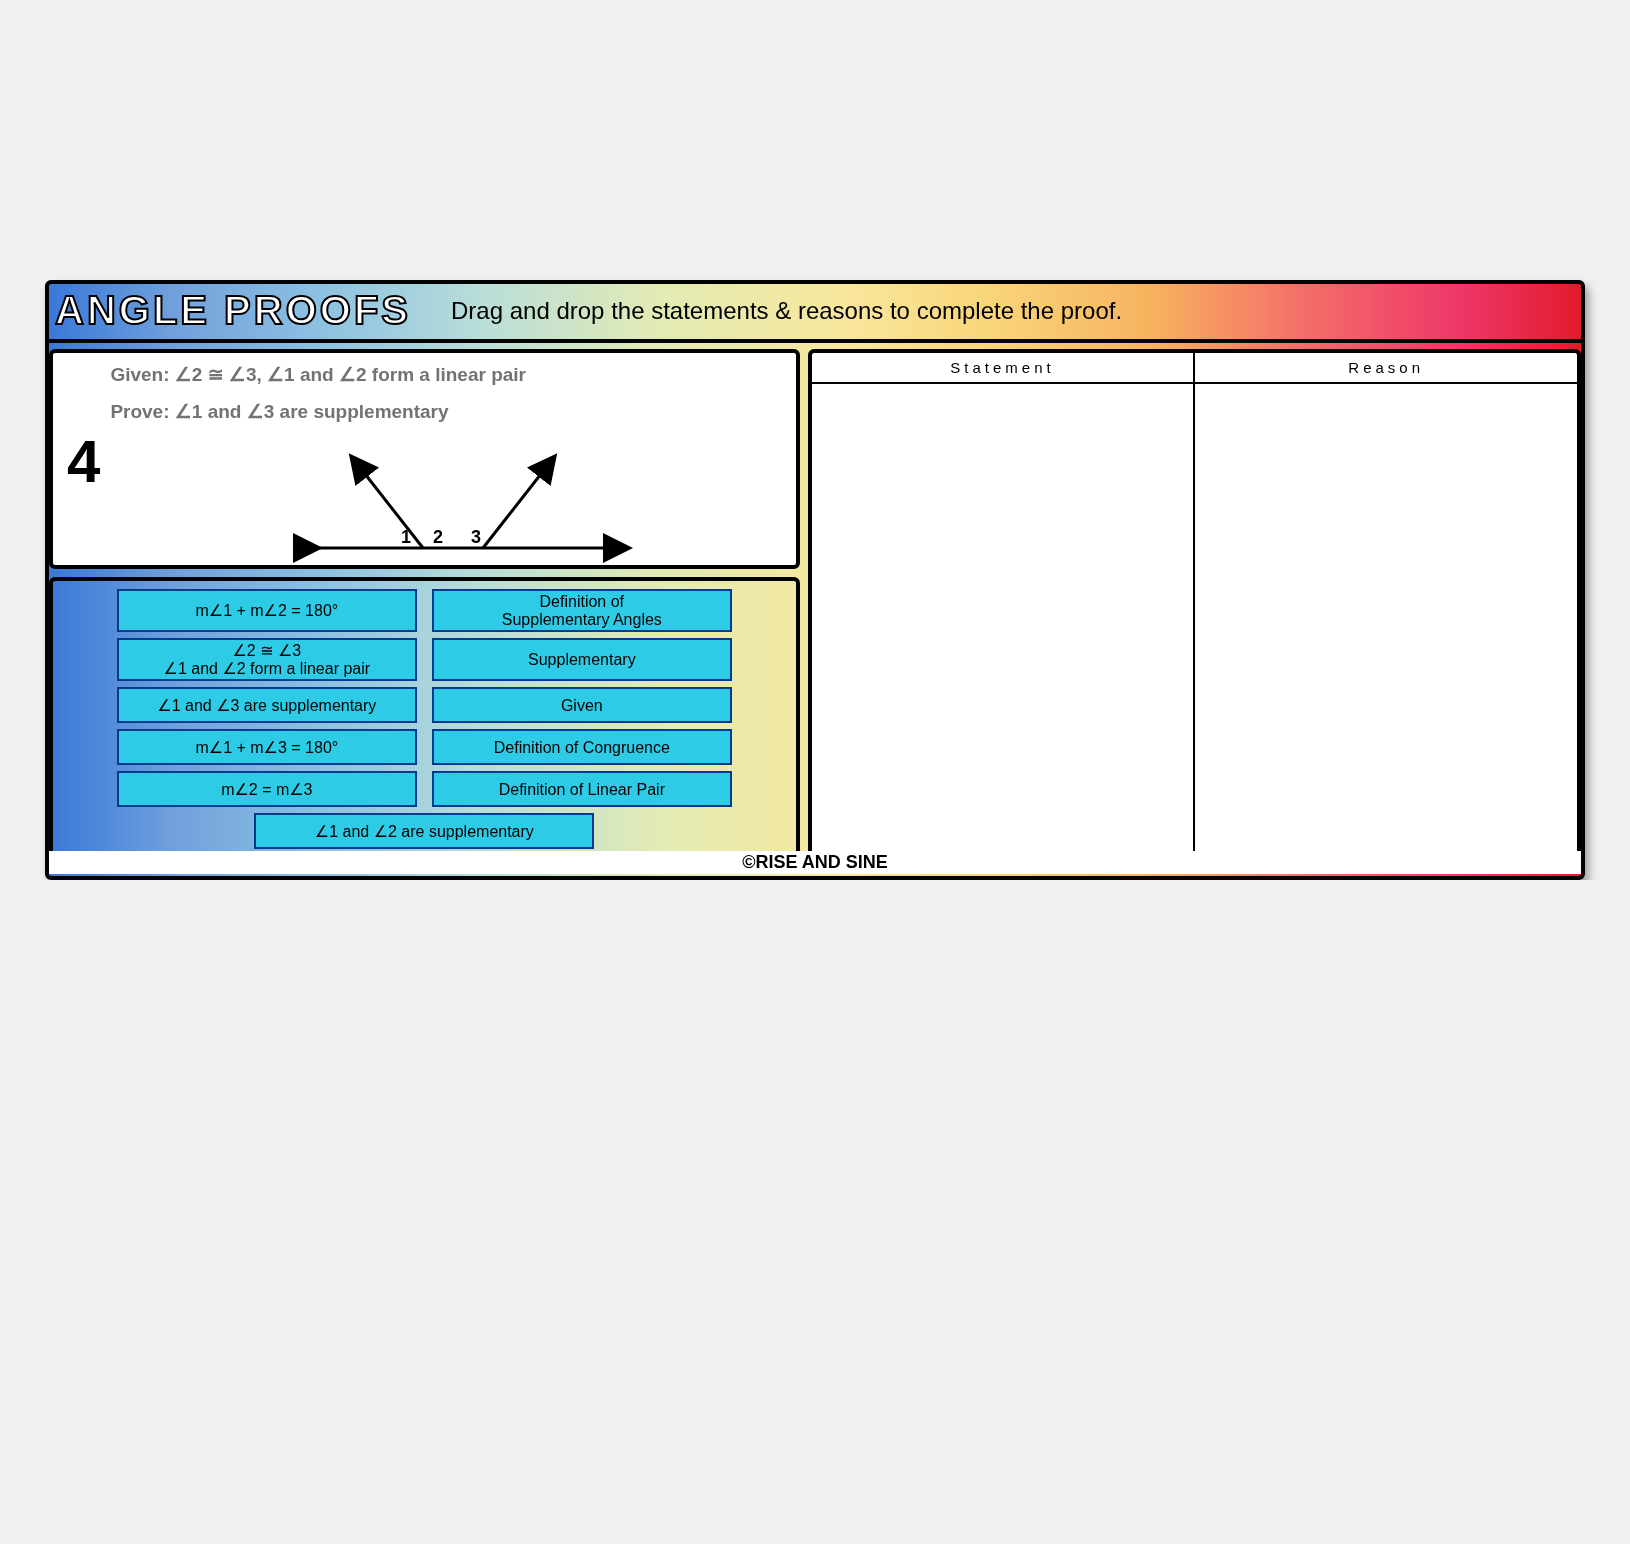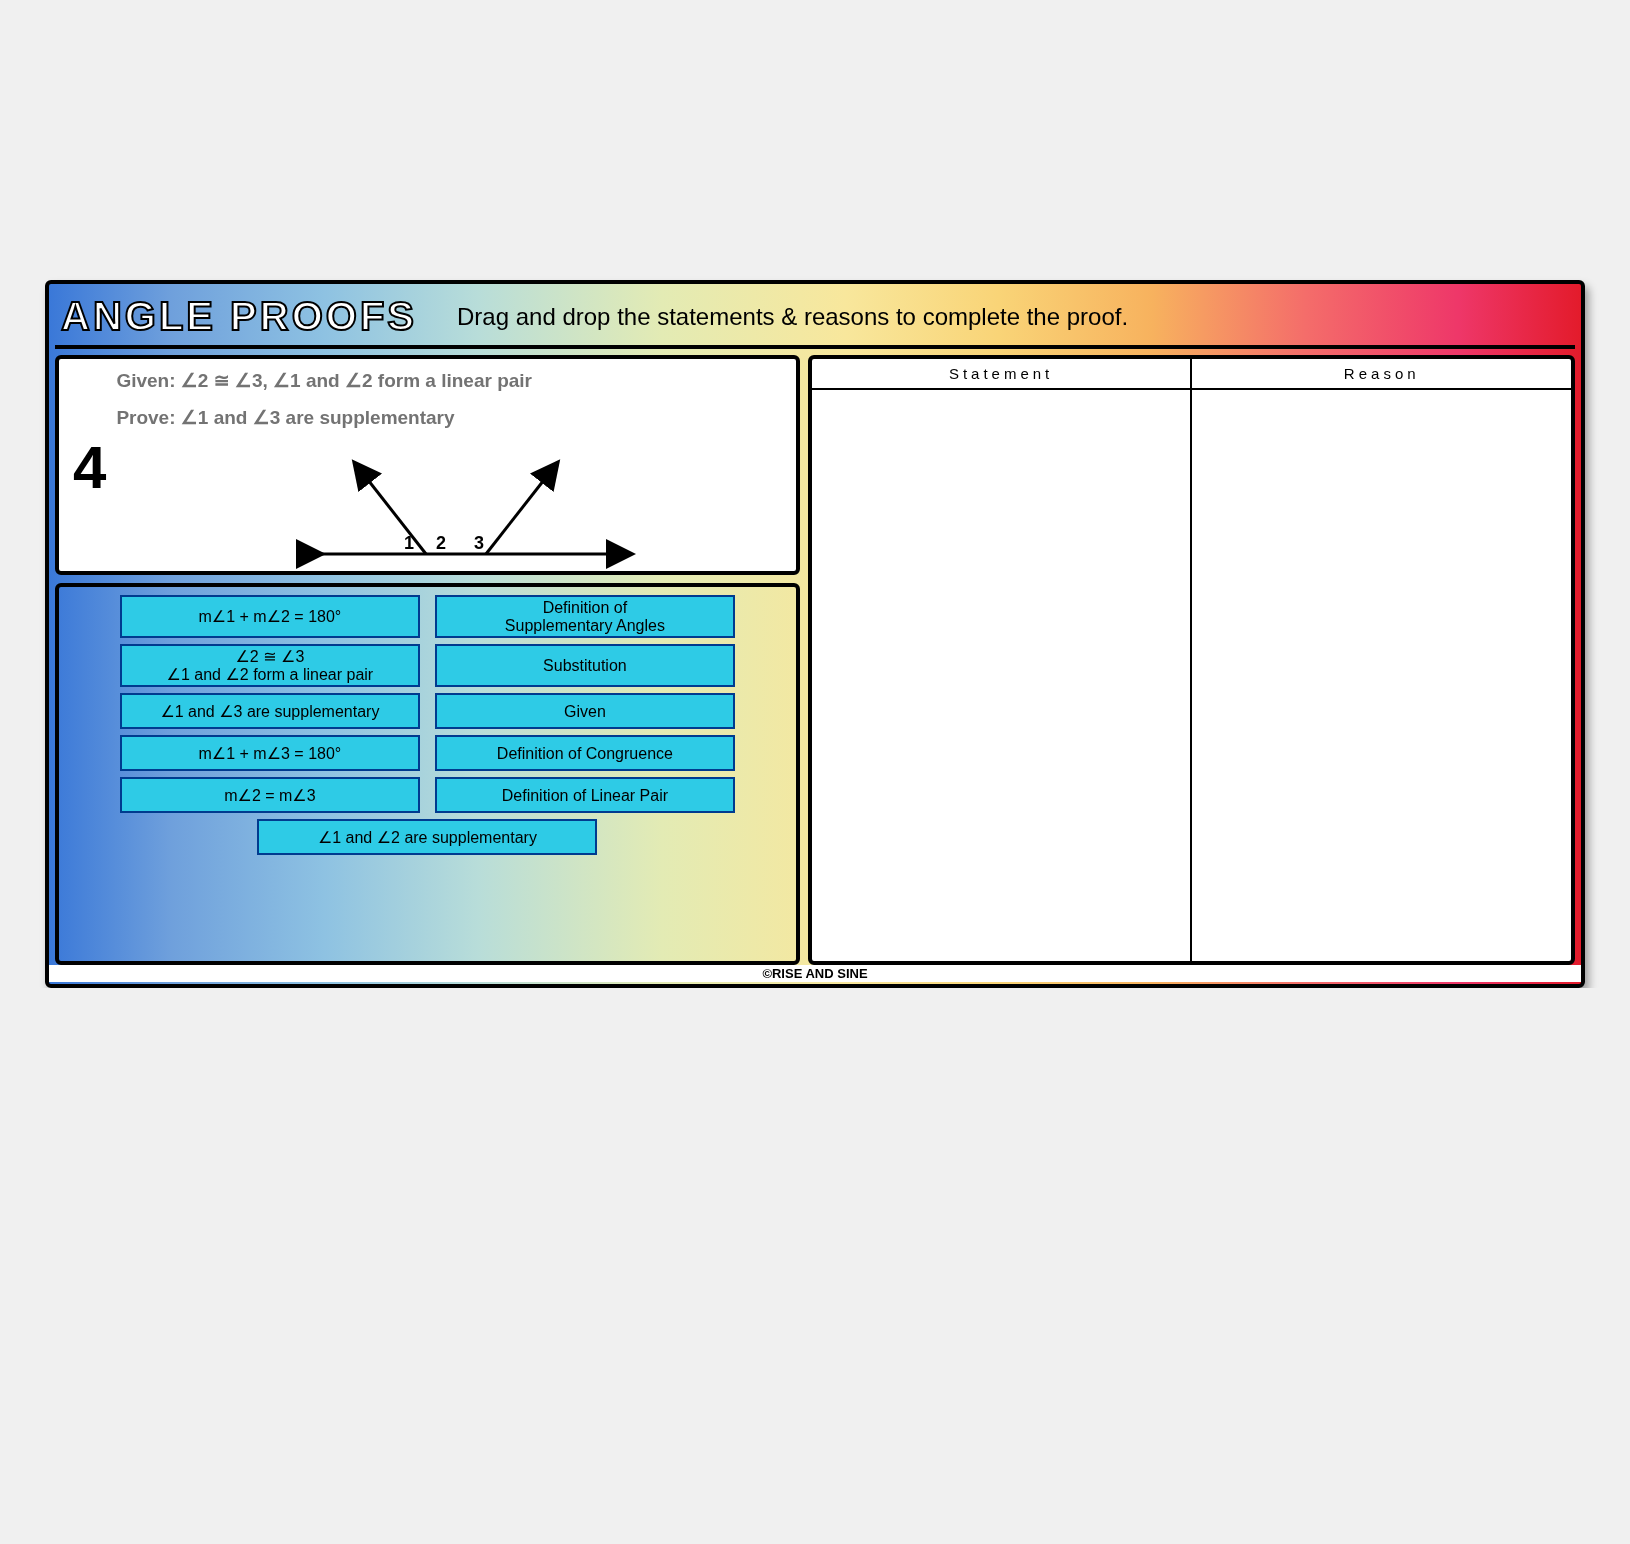--- a/index.html
+++ b/index.html
@@ -5,30 +5,29 @@
   * { box-sizing: border-box; margin: 0; padding: 0; }
   body {
     background: #f0f0f0;
     font-family: "Comic Sans MS", "Marker Felt", cursive, sans-serif;
     display: flex;
     justify-content: center;
     padding-top: 280px;
   }
   .card {
     width: 1540px;
-    height: 708px;
+    height: 600px;
     background: linear-gradient(90deg,
       #3a78d8 0%, #6fa0dc 8%, #8ec2e2 18%, #b8ddd9 28%,
       #e3ebb4 40%, #f8e79c 52%, #f9d477 62%, #f7b25e 72%,
       #f46d6a 82%, #ee3769 92%, #e31b2b 100%);
     border: 4px solid #000;
     border-radius: 6px;
     box-shadow: 4px 6px 8px rgba(0,0,0,.35);
     position: relative;
-    padding: 6px;
   }
   .header {
     display: flex;
     align-items: center;
     gap: 40px;
     padding: 4px 10px 6px 6px;
     border-bottom: 4px solid #000;
     margin-bottom: 6px;
   }
   .title {
@@ -136,21 +135,21 @@
     padding: 6px 0;
     border-bottom: 2px solid #000;
   }
   .drop-area { flex: 1; }
   .footer {
     position: absolute;
     bottom: 2px;
     left: 0; right: 0;
     text-align: center;
     font-family: Arial, Helvetica, sans-serif;
-    font-size: 13px;
+    font-size: 18px;
     font-weight: 700;
     background: #fff;
     padding: 1px 0;
   }
 </style>
 </head>
 <body>
 
 <div class="card">
 
@@ -183,21 +182,21 @@
         </div>
       </div>
 
       <div class="tiles">
         <div class="tile-row">
           <div class="tile col">m∠1 + m∠2 = 180°</div>
           <div class="tile col">Definition of<br>Supplementary Angles</div>
         </div>
         <div class="tile-row">
           <div class="tile col">∠2 ≅ ∠3<br>∠1 and ∠2 form a linear pair</div>
-          <div class="tile col">Substitution</div>
+          <div class="tile col">Supplementary</div>
         </div>
         <div class="tile-row">
           <div class="tile col">∠1 and ∠3 are supplementary</div>
           <div class="tile col">Given</div>
         </div>
         <div class="tile-row">
           <div class="tile col">m∠1 + m∠3 = 180°</div>
           <div class="tile col">Definition of Congruence</div>
         </div>
         <div class="tile-row">

